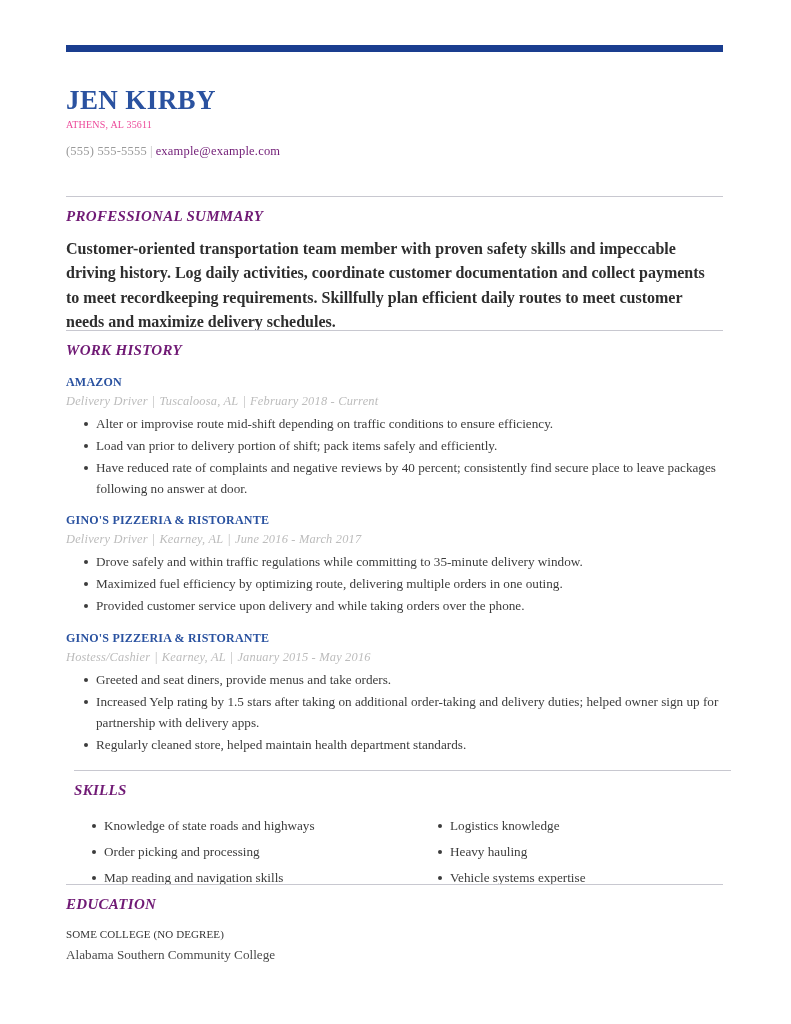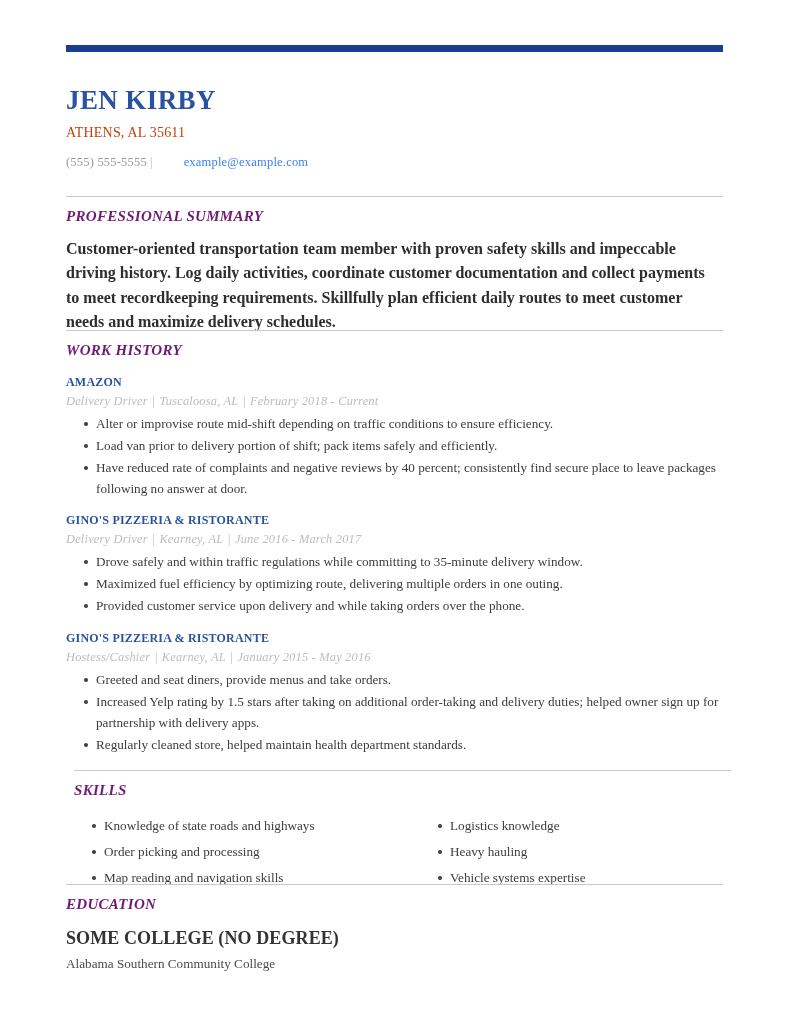--- a/index.html
+++ b/index.html
@@ -40,39 +40,38 @@
   }
   .name {
     font-size: 27px;
     font-weight: bold;
     color: #2a52a0;
     letter-spacing: 0.4px;
     line-height: 1.1;
     margin: 0;
   }
   .address {
-    margin-top: 9px;
-    font-size: 14px;
-    color: #c2410c;
+    margin-top: 3px;
+    font-size: 10px;
+    color: #ec4899;
     letter-spacing: 0.2px;
   }
   .contact {
     margin-top: 14px;
     font-size: 12.5px;
     color: #9a9a9a;
     letter-spacing: 0.2px;
   }
   .contact .sep {
     color: #bdbdbd;
     padding: 0 3px;
   }
   .contact .email {
-    color: #3b82f6;
+    color: #701a75;
     text-decoration: none;
-    margin-left: 28px;
   }
 
   
   .section {
     position: absolute;
     left: 66px;
     width: 657px;
   }
   .divider {
     width: 657px;
@@ -147,22 +146,22 @@
     display: flex;
   }
   .skills-col { width: 346px; }
   .skills-col.right { width: 300px; }
   .skills-col ul.bullets li { margin-bottom: 5px; }
   .skills-col.right ul.bullets li { padding-left: 30px; }
 
   
   .edu-degree {
     margin-top: 15px;
-    font-size: 18px;
-    font-weight: bold;
+    font-size: 11px;
+    font-weight: normal;
     color: #333333;
     letter-spacing: 0.1px;
   }
   .edu-school {
     margin-top: 7px;
     font-size: 13.2px;
     color: #4a4a4a;
   }
 </style>
 </head>

